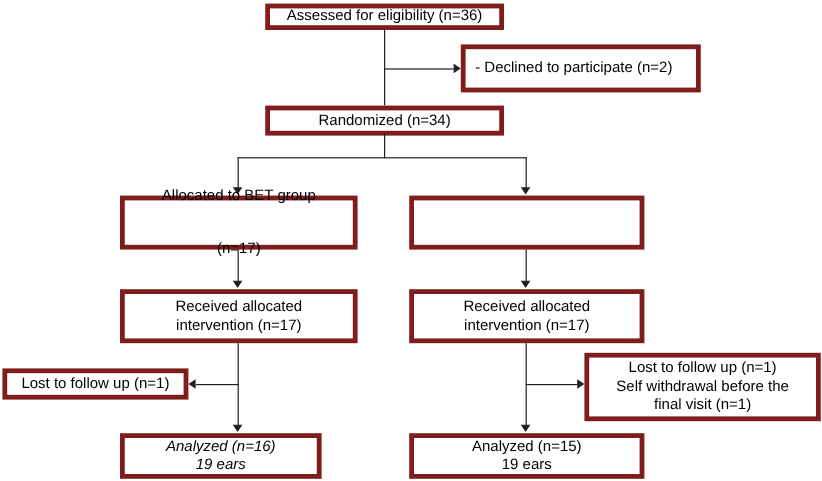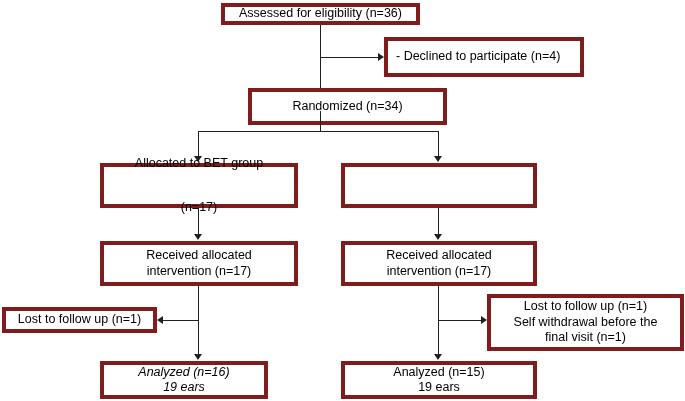--- a/index.html
+++ b/index.html
@@ -83,24 +83,24 @@
   <div class="box" style="left:221px; top:3px; width:199px; height:22px;">
     <span class="ln">Assessed for eligibility (n=36)</span>
   </div>
 
   <div class="vline" style="left:320px; top:25px; height:63px;"></div>
 
   <div class="hline" style="left:320px; top:57px; width:58px;"></div>
   <div class="arrow-right" style="left:378px; top:53px;"></div>
 
   <div class="box left-align" style="left:384px; top:37px; width:200px; height:40px;">
-    <span class="ln"> - Declined to participate (n=4)</span>
+    <span class="ln"> - Declined to participate (n=2)</span>
   </div>
 
-  <div class="box" style="left:221px; top:88px; width:199px; height:37px;margin-left:27px;">
+  <div class="box" style="left:221px; top:88px; width:199px; height:25px;">
     <span class="ln">Randomized (n=34)</span>
   </div>
 
   <div class="vline" style="left:320px; top:111px; height:21px;"></div>
   <div class="hline" style="left:198px; top:131px; width:241px;"></div>
   <div class="vline" style="left:198px; top:131px; height:26px;"></div>
   <div class="arrow-down" style="left:194px; top:156px;"></div>
   <div class="vline" style="left:438px; top:131px; height:26px;"></div>
   <div class="arrow-down" style="left:434px; top:156px;"></div>
 

